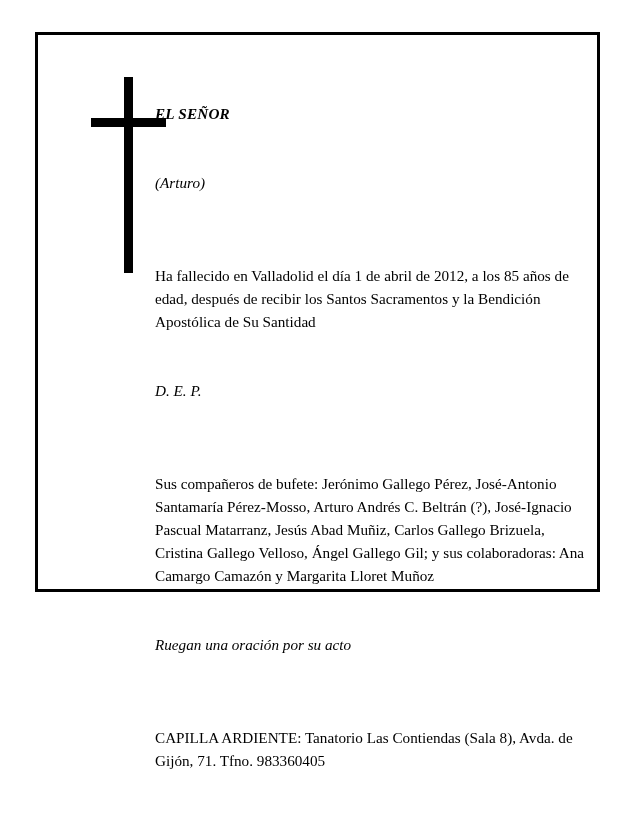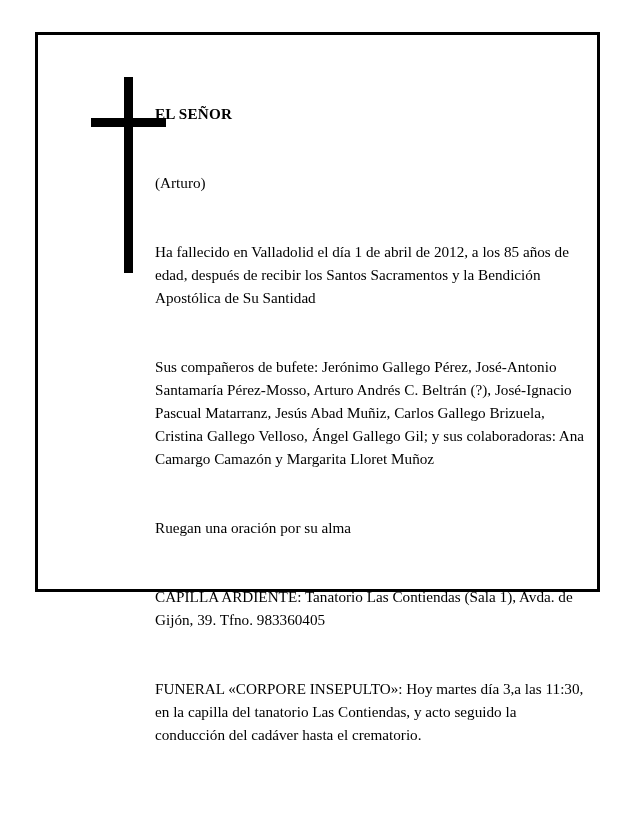--- a/index.html
+++ b/index.html
@@ -67,47 +67,50 @@
     width: 432px;
     font-size: 15.2px;
     line-height: 23px;
     text-align: left;
     white-space: pre-wrap;
   }
 
   .line {
     display: block;
     white-space: pre-wrap;
+    font-style: italic;
   }
   .line.bold {
     font-weight: bold;
     letter-spacing: 0.2px;
   }
   .paragraph {
     display: block;
     white-space: pre-wrap;
+    margin-top: 24px;
   }
 </style>
 </head>
 <body>
 
 <div class="page">
 
   <div class="notice-box">
 
     <div class="cross">
       <div class="bar-vertical"></div>
       <div class="bar-horizontal"></div>
     </div>
 
     <div class="notice-text">
       <span class="line bold">EL SEÑOR</span>
       <span class="line">(Arturo)</span>
       <span class="paragraph">Ha fallecido en Valladolid el día 1 de abril de 2012, a los 85 años de edad, después de recibir los Santos Sacramentos y la Bendición Apostólica de Su Santidad</span>
+      <span class="line">D. E. P.</span>
       <span class="paragraph">Sus compañeros de bufete: Jerónimo Gallego Pérez, José-Antonio Santamaría Pérez-Mosso, Arturo Andrés C. Beltrán (?), José-Ignacio Pascual Matarranz, Jesús Abad Muñiz, Carlos Gallego Brizuela, Cristina Gallego Velloso, Ángel Gallego Gil; y sus colaboradoras: Ana Camargo Camazón y Margarita Lloret Muñoz</span>
-      <span class="line">Ruegan una oración por su alma</span>
-      <span class="paragraph">CAPILLA ARDIENTE: Tanatorio Las Contiendas (Sala 1), Avda. de Gijón, 39. Tfno. 983360405</span>
+      <span class="line">Ruegan una oración por su acto</span>
+      <span class="paragraph">CAPILLA ARDIENTE: Tanatorio Las Contiendas (Sala 8), Avda. de Gijón, 71. Tfno. 983360405</span>
       <span class="paragraph">FUNERAL «CORPORE INSEPULTO»: Hoy martes día 3,a las 11:30, en la capilla del tanatorio Las Contiendas, y acto seguido la conducción del cadáver hasta el crematorio.</span>
     </div>
 
   </div>
 
 </div>
 
 </body></html>

